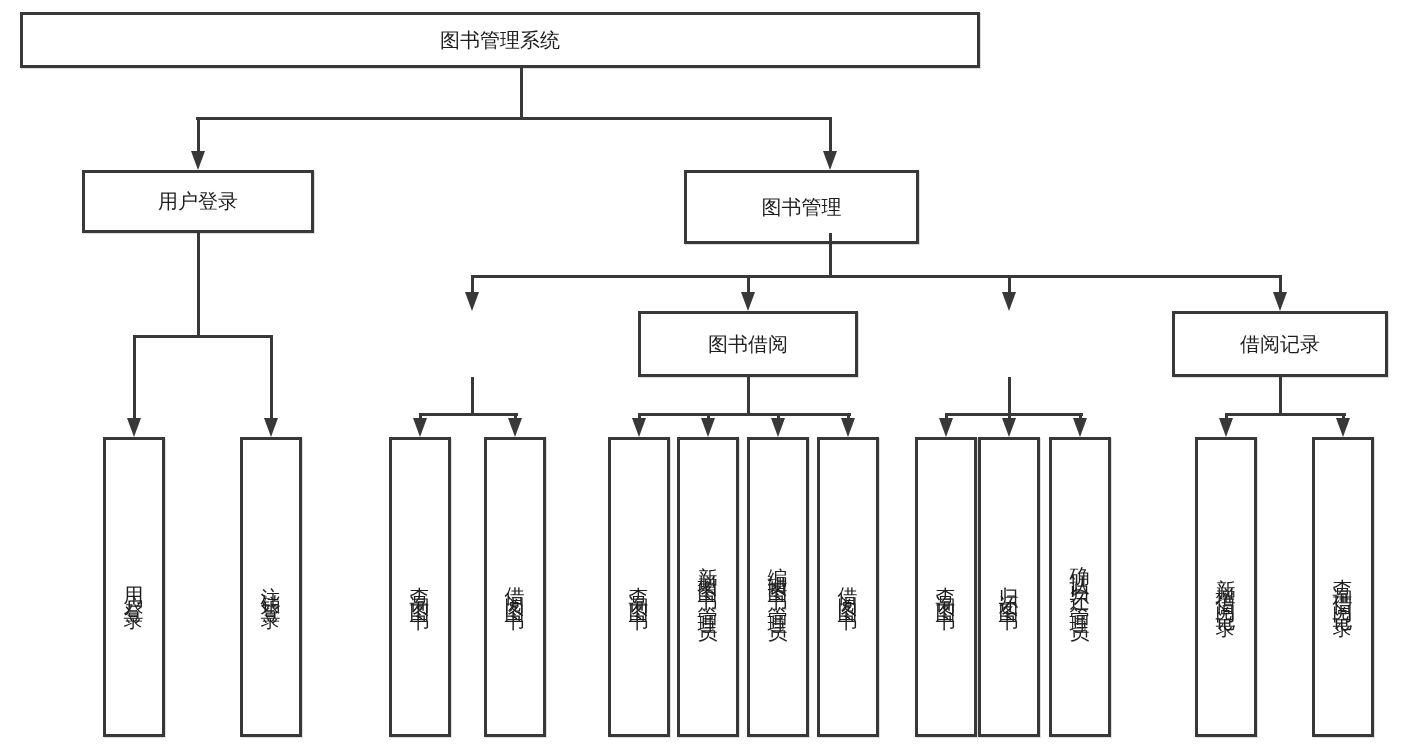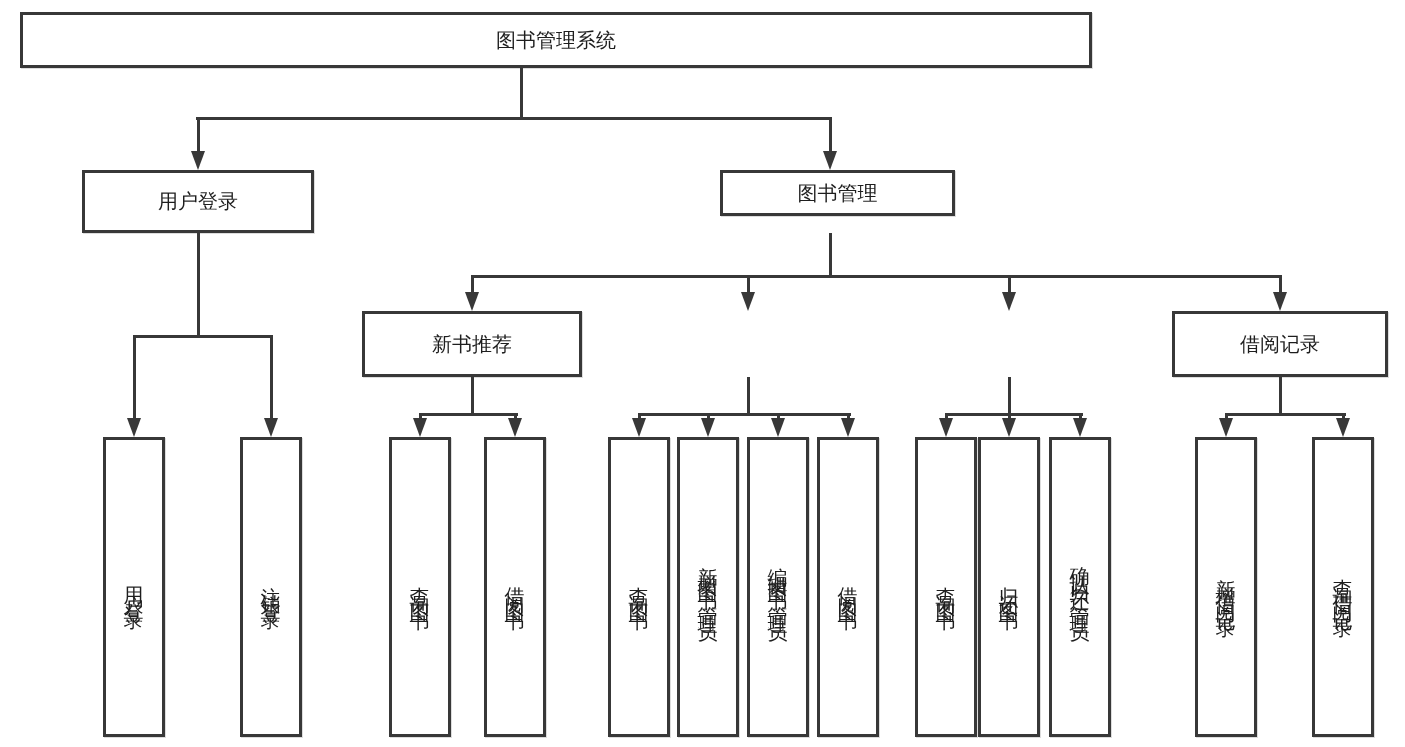--- a/index.html
+++ b/index.html
@@ -49,35 +49,35 @@
     color: #a6abb1;
     white-space: nowrap;
     z-index: 5;
   }
 </style>
 </head>
 <body>
 
 <div class="canvas">
 
-  <div class="box" style="left:20px;top:12px;width:1072px;height:56px">
+  <div class="box" style="left:20px;top:12px;width:960px;height:56px">
     <span>图书管理系统</span>
   </div>
 
   <div class="vline" style="left:520px;top:68px;height:49px"></div>
   <div class="hline" style="left:196px;top:117px;width:636px"></div>
   <div class="vline" style="left:197px;top:117px;height:36px"></div>
   <div class="vline" style="left:829px;top:117px;height:36px"></div>
   <div class="arrow" style="left:191px;top:151px"></div>
   <div class="arrow" style="left:823px;top:151px"></div>
 
   <div class="box" style="left:82px;top:170px;width:232px;height:63px">
     <span>用户登录</span>
   </div>
-  <div class="box" style="left:720px;top:170px;width:235px;height:46px">
+  <div class="box" style="left:684px;top:170px;width:235px;height:74px">
     <span>图书管理</span>
   </div>
 
   <div class="vline" style="left:197px;top:233px;height:102px"></div>
   <div class="hline" style="left:133px;top:335px;width:140px"></div>
   <div class="vline" style="left:133px;top:335px;height:85px"></div>
   <div class="vline" style="left:270px;top:335px;height:85px"></div>
   <div class="arrow" style="left:127px;top:418px"></div>
   <div class="arrow" style="left:264px;top:418px"></div>
 
@@ -85,22 +85,22 @@
   <div class="hline" style="left:471px;top:275px;width:810px"></div>
   <div class="vline" style="left:471px;top:275px;height:19px"></div>
   <div class="vline" style="left:747px;top:275px;height:19px"></div>
   <div class="vline" style="left:1008px;top:275px;height:19px"></div>
   <div class="vline" style="left:1279px;top:275px;height:19px"></div>
   <div class="arrow" style="left:465px;top:292px"></div>
   <div class="arrow" style="left:741px;top:292px"></div>
   <div class="arrow" style="left:1002px;top:292px"></div>
   <div class="arrow" style="left:1273px;top:292px"></div>
 
-  <div class="box" style="left:362px;top:311px;width:220px;height:66px">
-    <span>新书推荐</span>
+  <div class="box" style="left:638px;top:311px;width:220px;height:66px">
+    <span>图书借阅</span>
   </div>
   <div class="box" style="left:1172px;top:311px;width:216px;height:66px">
     <span>借阅记录</span>
   </div>
 
   <div class="vline" style="left:471px;top:377px;height:36px"></div>
   <div class="vline" style="left:747px;top:377px;height:36px"></div>
   <div class="vline" style="left:1008px;top:377px;height:36px"></div>
   <div class="vline" style="left:1279px;top:377px;height:36px"></div>
 

